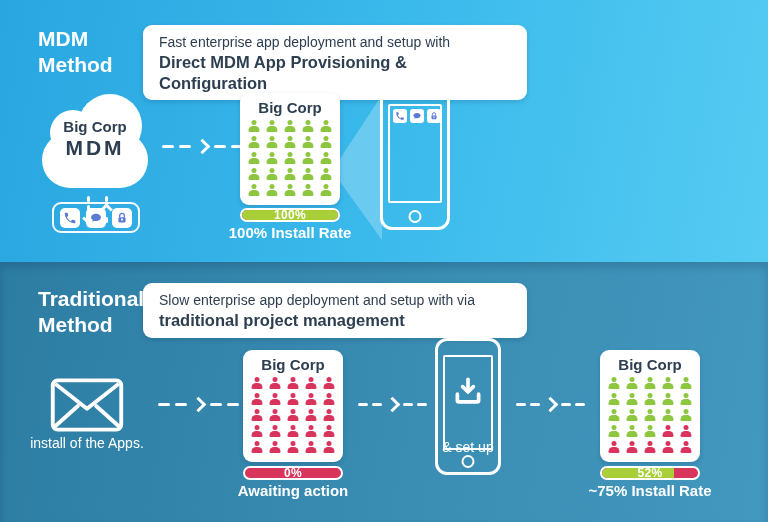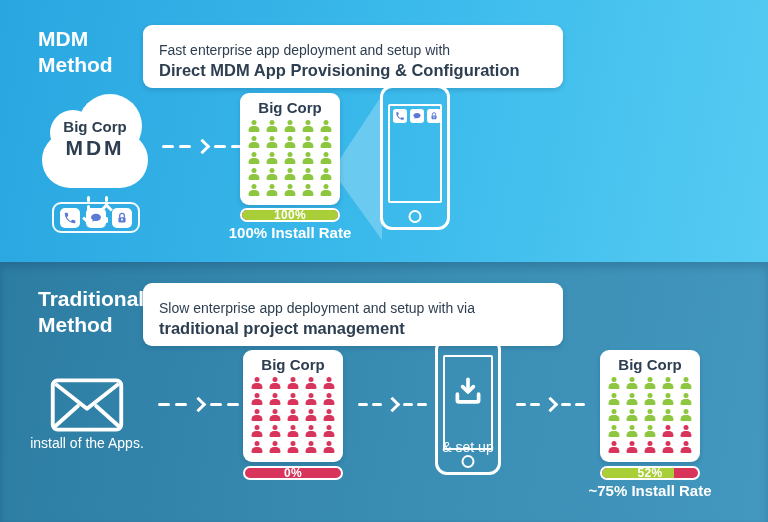--- a/index.html
+++ b/index.html
@@ -6,21 +6,21 @@
   body{font-family:"Liberation Sans", sans-serif; width:768px; height:522px; overflow:hidden;}
   .stage{position:relative;width:768px;height:522px;overflow:hidden;}
 
   .section{position:absolute;left:0;width:768px;}
   .section.top{top:0;height:262px;background:linear-gradient(100deg,#29a6e0 0%,#3cbbec 55%,#55cbf2 100%);}
   .section.bottom{top:262px;height:260px;background:linear-gradient(100deg,#2d7da3 0%,#3a8db3 55%,#4398bf 100%);box-shadow:inset 0 5px 8px rgba(0,30,60,.18);}
 
   .method-title{position:absolute;color:#fff;font-size:21px;font-weight:700;line-height:1.22;}
   .method-title span{display:block;}
 
-  .banner{position:absolute;width:420px;background:#fff;border-radius:9px;padding:16px 16px 7px;box-sizing:border-box;box-shadow:0 2px 5px rgba(0,40,80,.18);}
+  .banner{position:absolute;width:384px;background:#fff;border-radius:9px;padding:8px 16px 7px;box-sizing:border-box;box-shadow:0 2px 5px rgba(0,40,80,.18);}
   .banner .l1{color:#2d3e50;font-size:14px;line-height:1.35;}
   .banner .l2{color:#2d3e50;font-size:16.5px;font-weight:700;line-height:1.25;}
 
   
   .cloud{position:absolute;left:42px;top:98px;width:106px;height:92px;}
   .cloud .base{position:absolute;left:0;bottom:2px;width:106px;height:56px;background:#fff;border-radius:28px;}
   .cloud .puff1{position:absolute;left:8px;top:12px;width:46px;height:46px;border-radius:50%;background:#fff;}
   .cloud .puff2{position:absolute;right:6px;top:-4px;width:64px;height:64px;border-radius:50%;background:#fff;}
   .cloud .txt{position:absolute;left:0;right:0;top:20px;text-align:center;z-index:2;color:#2d3e50;}
   .cloud .txt .c1{font-size:15px;font-weight:700;}
@@ -289,20 +289,21 @@
               <span class="person r"></span>
               <span class="person r"></span>
             </div>
           </div>
       </div>
     </div>
     <div class="bar" style="left:243px;top:204px;">
       <div class="fill" style="width: 0%;"></div>
       <div class="lbl">0%</div>
     </div>
+    <div class="caption" style="left:213px;top:220px;width:160px;">Awaiting action</div>
 
     <div class="harrow" style="left:358px;top:137px;gap:4px;">
       <span class="hdash" style="width:10px;"></span>
         <span class="hdash" style="width:10px;"></span>
         <span class="chev right"></span>
         <span class="hdash" style="width:10px;"></span>
         <span class="hdash" style="width:10px;"></span>
     </div>
 
     <div class="phone" style="left:435px;top:76px;width:66px;height:137px;">

